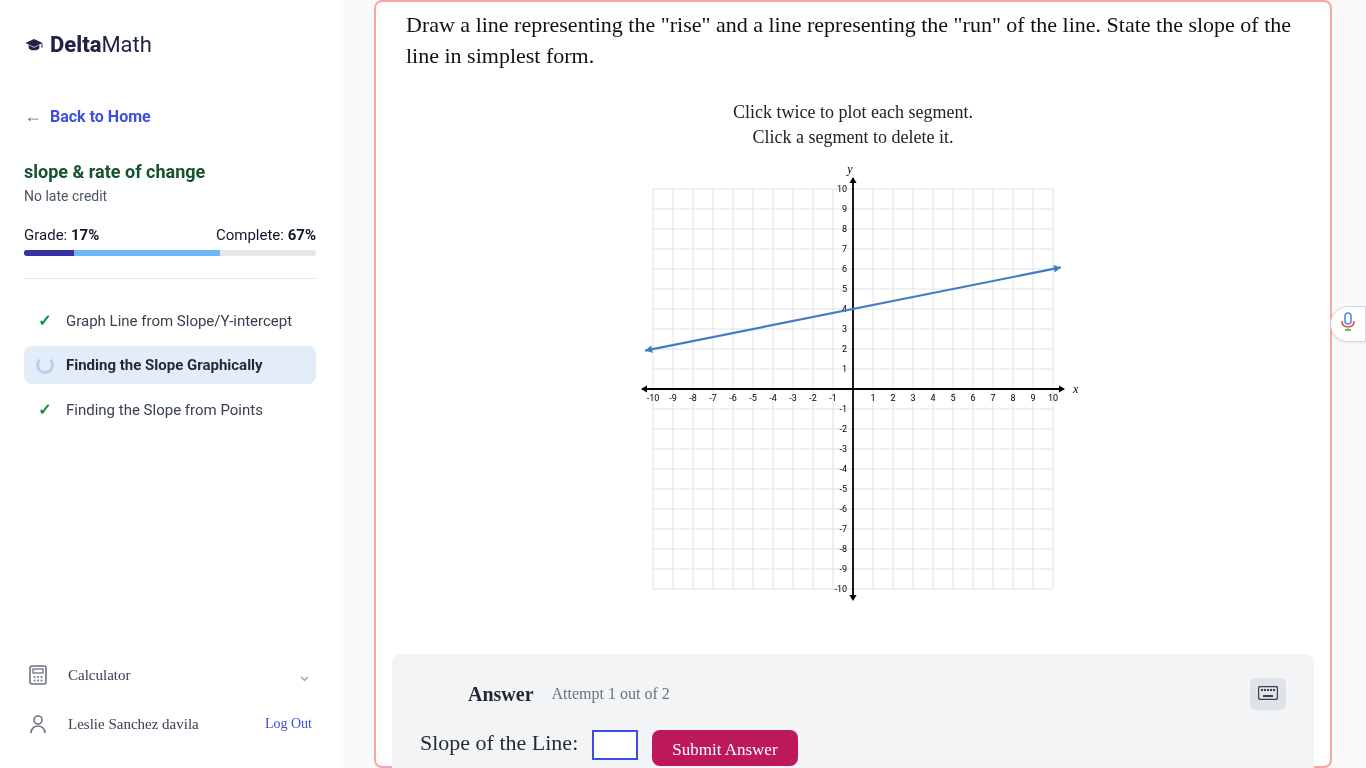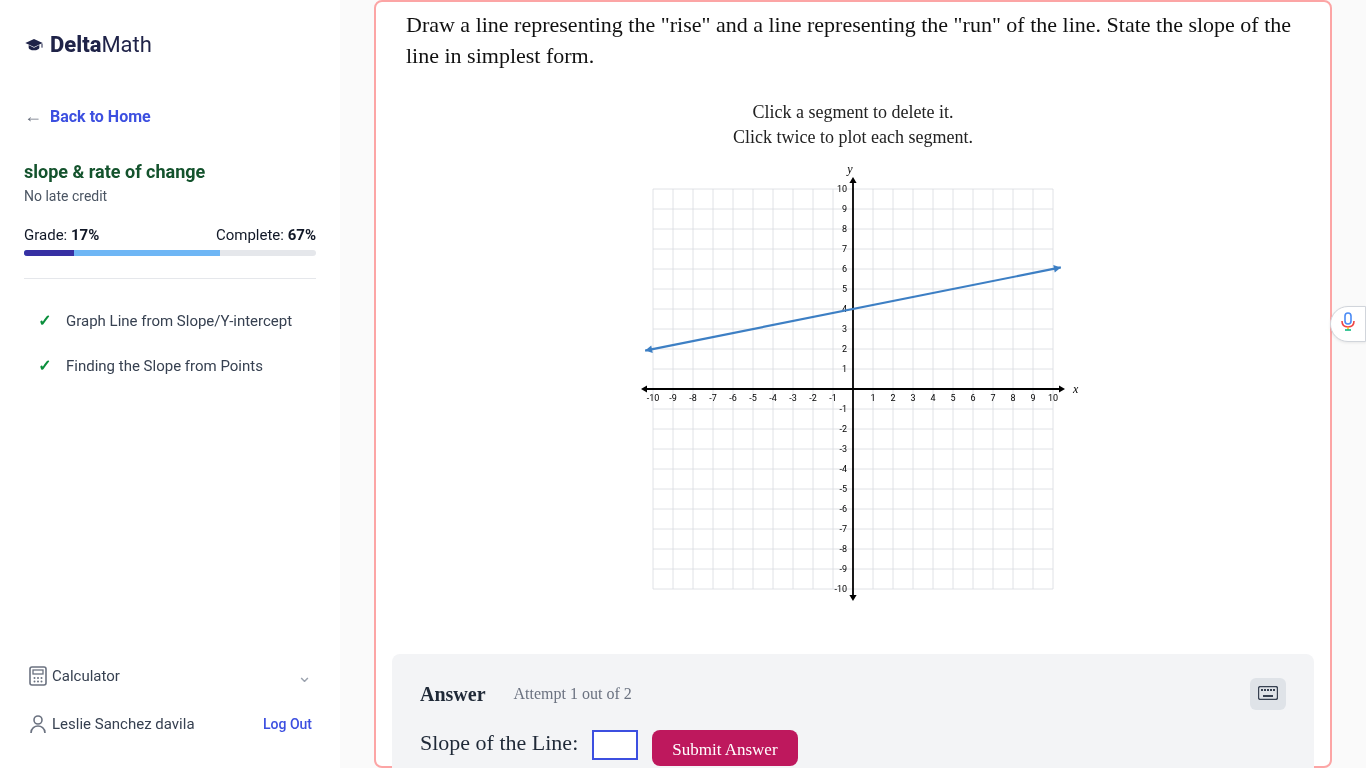--- a/index.html
+++ b/index.html
@@ -28,37 +28,37 @@
 
   .divider { height: 1px; background: #e5e7eb; margin-bottom: 22px; }
 
   .task-list { display: flex; flex-direction: column; gap: 6px; }
   .task-item { display: flex; align-items: center; gap: 12px; padding: 10px 12px; border-radius: 8px; font-size: 15px; color: #374151; cursor: pointer; }
   .task-item.active { background: #e3edfa; font-weight: 700; color: #1f2937; }
   .checkmark { color: #0a8f3c; font-weight: 700; font-size: 16px; width: 18px; text-align: center; }
   .spinner { width: 18px; height: 18px; border: 3px solid #b8cfeb; border-top-color: transparent; border-radius: 50%; }
 
   .sidebar-bottom { margin-top: auto; }
-  .tool-row { display: flex; align-items: center; gap: 4px; padding: 14px 4px; font-size: 15px; color: #374151; cursor: pointer; }
+  .tool-row { display: flex; align-items: center; gap: 20px; padding: 14px 4px; font-size: 15px; color: #374151; cursor: pointer; font-family: Liberation Serif, serif; }
   .tool-row .chev { margin-left: auto; color: #9ca3af; font-size: 18px; }
   .logout { margin-left: auto; color: #3c4fe0; font-weight: 500; font-size: 14px; cursor: pointer; }
   .icon-box { width: 20px; height: 20px; display: inline-flex; align-items: center; justify-content: center; }
 
   
   .main { flex: 1; height: 768px; overflow: hidden; background: #fafafa; padding-top: 0; }
   .card { background: #fff; margin: 0 34px 0 34px; border: 2px solid #fca5a5; border-radius: 8px; height: 768px; position: relative; }
 
   .question { padding: 8px 30px 0 30px; font-size: 22px; font-family: Georgia, 'Times New Roman', serif; line-height: 1.4; color: #111; }
 
   .plot-instructions { text-align: center; margin-top: 28px; font-size: 18px; font-family: Georgia, 'Times New Roman', serif; color: #222; line-height: 1.4; }
 
   .graph-wrap { display: flex; justify-content: center; margin-top: 6px; }
 
   .answer-panel { position: absolute; left: 16px; right: 16px; bottom: -10px; background: #f3f4f6; border-radius: 8px; padding: 24px 28px 10px 28px; }
-  .answer-top { display: flex; align-items: center; gap: 28px; }
+  .answer-top { display: flex; align-items: center; gap: 18px; margin-left: 48px; }
   .answer-label { font-family: Georgia, 'Times New Roman', serif; font-size: 20px; font-weight: 700; }
   .attempt-text { font-family: Georgia, 'Times New Roman', serif; font-size: 16px; color: #6b7280; text-align: right; }
   .kb-btn { margin-left: auto; width: 36px; height: 32px; background: #dfe3e8; border-radius: 6px; display: flex; align-items: center; justify-content: center; cursor: pointer; }
   .answer-row { display: flex; align-items: flex-start; gap: 14px; margin-top: 20px; }
   .slope-label { font-family: Georgia, 'Times New Roman', serif; font-size: 22px; }
   .slope-input { width: 46px; height: 30px; border: 2px solid #3c4fe0; background: #fff; }
   .submit-btn { background: #be185d; color: #fff; font-family: Georgia, 'Times New Roman', serif; font-size: 17px; padding: 10px 20px 6px 20px; border-radius: 8px; border: none; cursor: pointer; }
 
   
   .mic-btn { position: absolute; right: 0; top: 306px; width: 36px; height: 36px; border: 1px solid #d1d5db; border-radius: 18px 0 0 18px; background: #fff; display: flex; align-items: center; justify-content: center; cursor: pointer; box-shadow: 0 1px 3px rgba(0,0,0,0.08); }
@@ -95,20 +95,24 @@
       <div class="progress-complete" id="prog-complete" style="width: 67%;"></div>
       <div class="progress-grade" id="prog-grade" style="width: 17%;"></div>
     </div>
 
     <div class="divider"></div>
 
     <div class="task-list">
       <div class="task-item">
         <span class="checkmark">✓</span>
         <span>Graph Line from Slope/Y-intercept</span>
+      </div>
+      <div class="task-item active">
+        <span class="spinner"></span>
+        <span>Finding the Slope Graphically</span>
       </div>
       <div class="task-item">
         <span class="checkmark">✓</span>
         <span>Finding the Slope from Points</span>
       </div>
     </div>
 
     <div class="sidebar-bottom">
       <div class="tool-row">
         <span class="icon-box">
@@ -137,22 +141,22 @@
         <span class="logout">Log Out</span>
       </div>
     </div>
   </aside>
 
   <main class="main">
     <div class="card">
       <div class="question">Draw a line representing the "rise" and a line representing the "run" of the line. State the slope of the line in simplest form.</div>
 
       <div class="plot-instructions">
+        <div>Click twice to plot each segment.</div>
         <div>Click a segment to delete it.</div>
-        <div>Click twice to plot each segment.</div>
       </div>
 
       <div class="graph-wrap">
         <svg id="graph-svg" width="460" height="466" viewBox="0 0 460 466">
             <line x1="30" y1="433" x2="30" y2="33" stroke="#d8dbe0" stroke-width="0.8"></line>
             <line x1="50" y1="433" x2="50" y2="33" stroke="#d8dbe0" stroke-width="0.8"></line>
             <line x1="70" y1="433" x2="70" y2="33" stroke="#d8dbe0" stroke-width="0.8"></line>
             <line x1="90" y1="433" x2="90" y2="33" stroke="#d8dbe0" stroke-width="0.8"></line>
             <line x1="110" y1="433" x2="110" y2="33" stroke="#d8dbe0" stroke-width="0.8"></line>
             <line x1="130" y1="433" x2="130" y2="33" stroke="#d8dbe0" stroke-width="0.8"></line>

